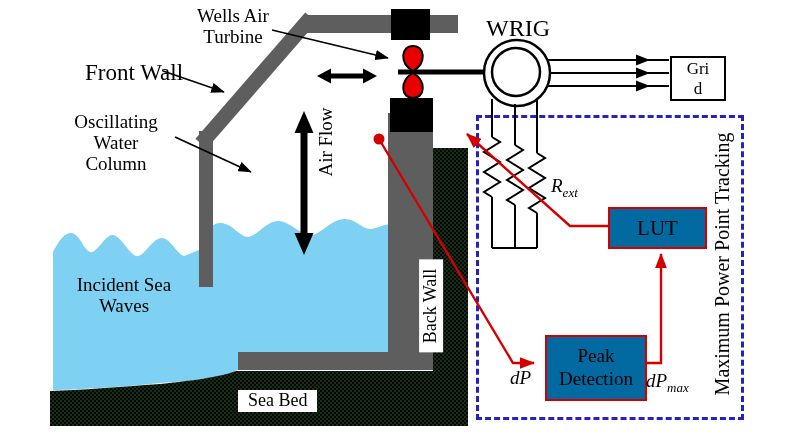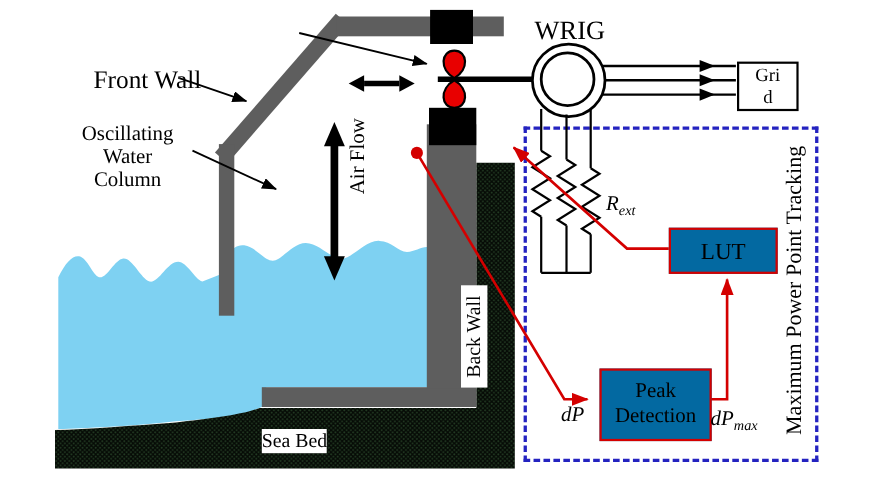--- a/index.html
+++ b/index.html
@@ -126,24 +126,26 @@
       <path class="tri" d="M363,68.5 L377,76 L363,83.5 Z"></path>
     </g>
 
     <g>
       <line x1="304" y1="131" x2="304" y2="235" stroke="#000" stroke-width="7"></line>
       <path class="tri" d="M294.5,133 L304,111 L313.5,133 Z"></path>
       <path class="tri" d="M294.5,233 L304,255 L313.5,233 Z"></path>
     </g>
   </svg>
 
+  <div class="lbl center" style="left:181px;top:6px;width:104px;font-size:19px;">Wells Air Turbine</div>
   <div class="lbl" style="left:85px;top:60px;font-size:23px;white-space:nowrap;">Front Wall</div>
   <div class="lbl center" style="left:66px;top:112px;width:100px;font-size:19px;">Oscillating Water Column</div>
   <div class="lbl rot" style="left:326px;top:142px;font-size:19px;">Air Flow</div>
-  <div class="lbl whitebg" style="left:238px;top:390px;padding:1px 0;font-size:18px;">Sea Bed</div>
+  <div class="lbl center" style="left:69px;top:275px;width:110px;font-size:19px;">Incident Sea Waves</div>
+  <div class="lbl whitebg" style="left:238px;top:390px;padding:1px 10px;font-size:18px;">Sea Bed</div>
   <div class="lbl rot whitebg" style="left:431px;top:306px;padding:2px 9px;font-size:18px;">Back Wall</div>
   <div class="lbl" style="left:486px;top:15px;font-size:24px;white-space:nowrap;">WRIG</div>
 
   <div id="grid-box">
     <span>Grid</span>
   </div>
 
   <div class="lbl" style="left:551px;top:161px;font-size:19px;font-style:italic;margin-top:15px;">
     <span>R</span><sub>ext</sub>
   </div>

